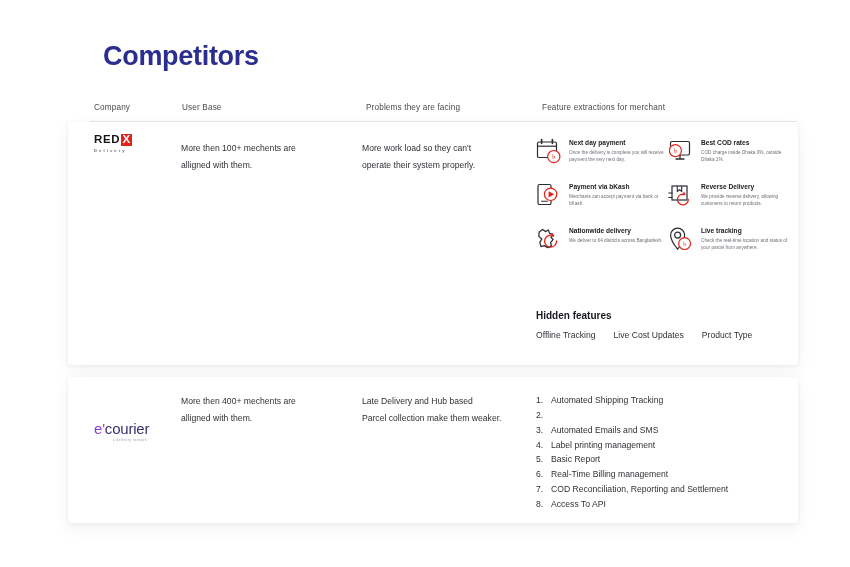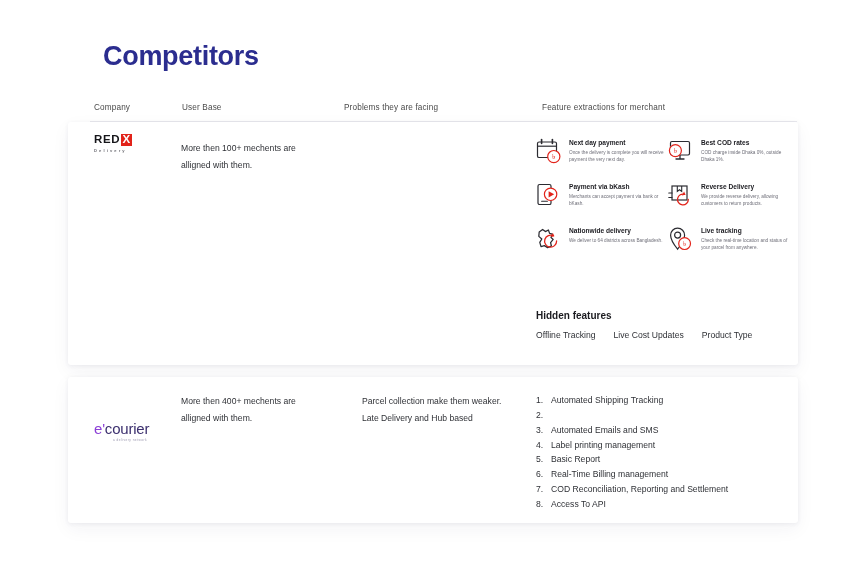--- a/index.html
+++ b/index.html
@@ -16,21 +16,21 @@
     font-size: 27px; font-weight: bold; letter-spacing: -0.3px;
     color: #2b2d8f;
     margin-left: 28px;
   }
 
   
   .col-headers { position: absolute; left: 68px; top: 103px; width: 730px; height: 18px; }
   .col-headers .ch { position: absolute; font-size: 8.2px; color: #4a4a4a; letter-spacing: .15px; }
   .ch-company  { left: 26px; }
   .ch-user     { left: 114px; }
-  .ch-problems { left: 276px; text-align: center; }
+  .ch-problems { left: 298px; text-align: center; }
   .ch-features { left: 474px; }
 
   .hdr-rule {
     position: absolute; left: 90px; top: 121px; width: 707px;
     border-bottom: 1px solid #e9e9ee;
   }
 
   
   .card {
     position: absolute; left: 68px; width: 730px;
@@ -129,20 +129,24 @@
         </div>
         <div class="rx-sub">Delivery</div>
       </div>
     </div>
 
     <div class="cell col-user body-text" style="top:18px;">
       <div>More then 100+ mechents are</div>
       <div>alligned with them.</div>
     </div>
 
+    <div class="cell col-problem body-text" style="top:18px;">
+      <div>More work load so they can't</div>
+      <div>operate their system properly.</div>
+    </div>
 
     <div class="cell col-feature" style="top:16px;">
       <div class="feat-grid">
 
         <div class="feat">
           <div class="feat-ico">
             <svg width="27" height="28" viewBox="0 0 27 28">
               <rect x="1.5" y="4" width="19" height="15.5" rx="1.6" fill="none" stroke="#2b2b31" stroke-width="1.2"></rect>
               <line x1="1.5" y1="8.2" x2="20.5" y2="8.2" stroke="#2b2b31" stroke-width="1.2"></line>
               <line x1="5.6" y1="1.6" x2="5.6" y2="5.4" stroke="#2b2b31" stroke-width="1.6" stroke-linecap="round"></line>
@@ -259,22 +263,22 @@
         <div class="ec-sub">a delivery network</div>
       </div>
     </div>
 
     <div class="cell col-user body-text" style="top:16px;">
       <div>More then 400+ mechents are</div>
       <div>alligned with them.</div>
     </div>
 
     <div class="cell col-problem body-text" style="top:16px; width:200px;">
+      <div>Late Delivery and Hub based</div>
       <div>Parcel collection make them weaker.</div>
-      <div>Late Delivery and Hub based</div>
     </div>
 
     <div class="cell col-feature" style="top:16px; width:260px;">
       <ol class="num-list">
         <li>
             <span class="idx">1.</span>
             <span>Automated Shipping Tracking</span>
           </li>
         <li>
             <span class="idx">2.</span>

